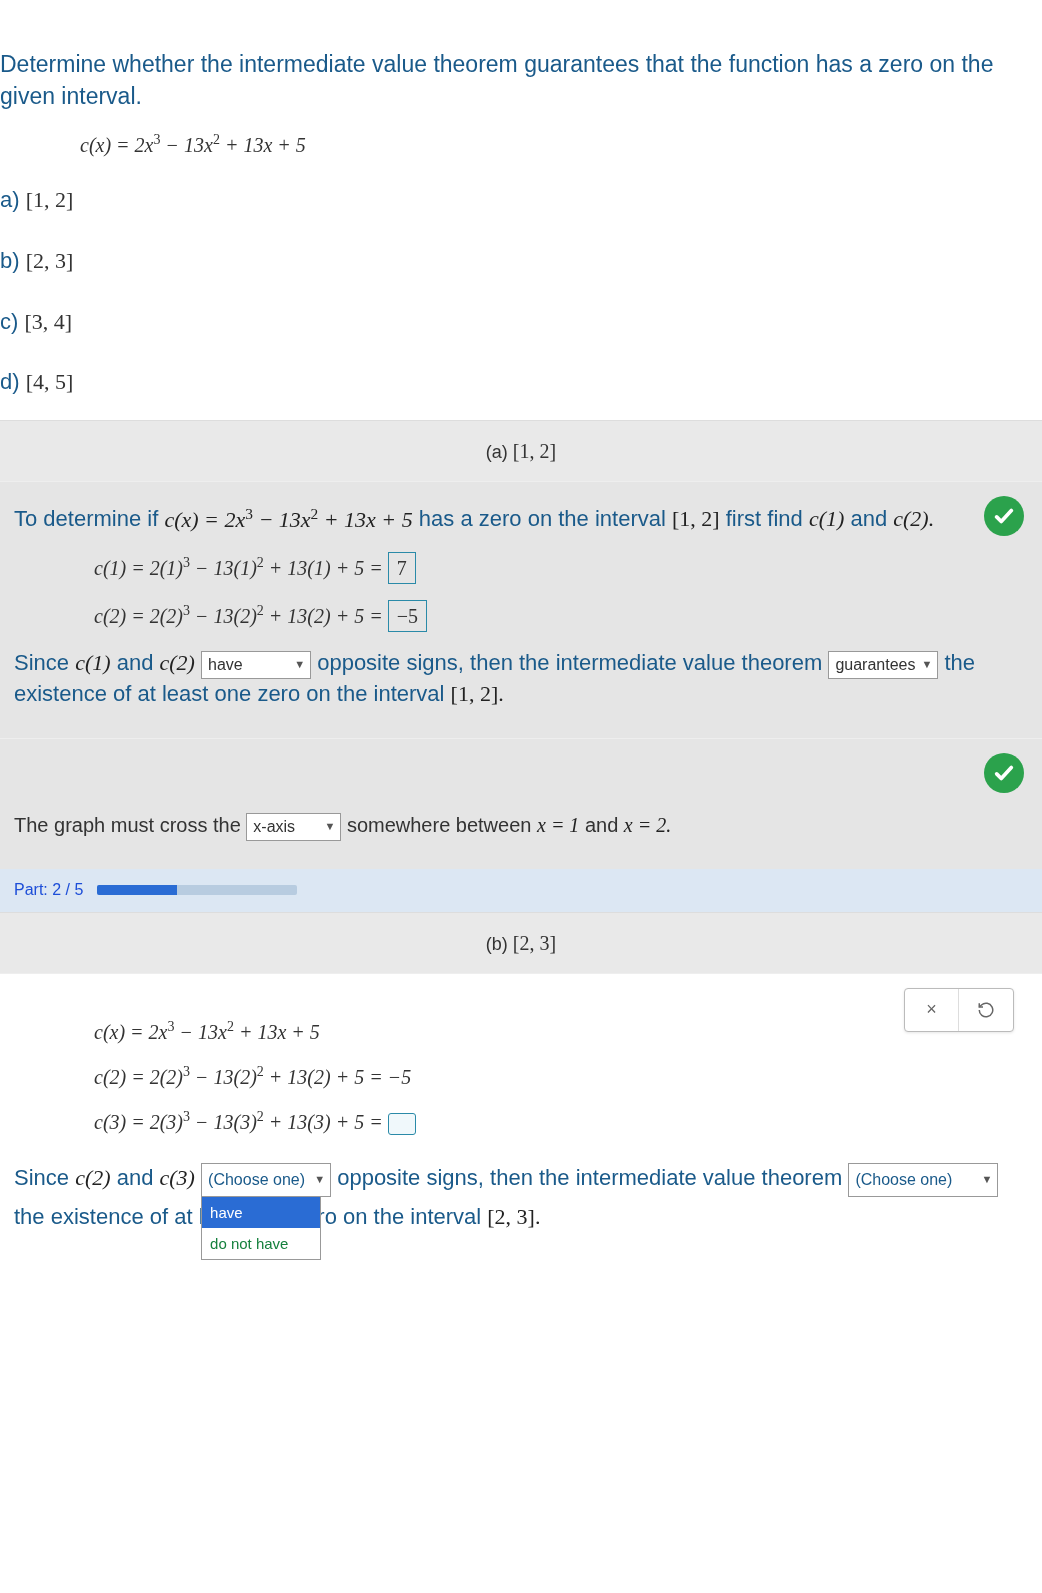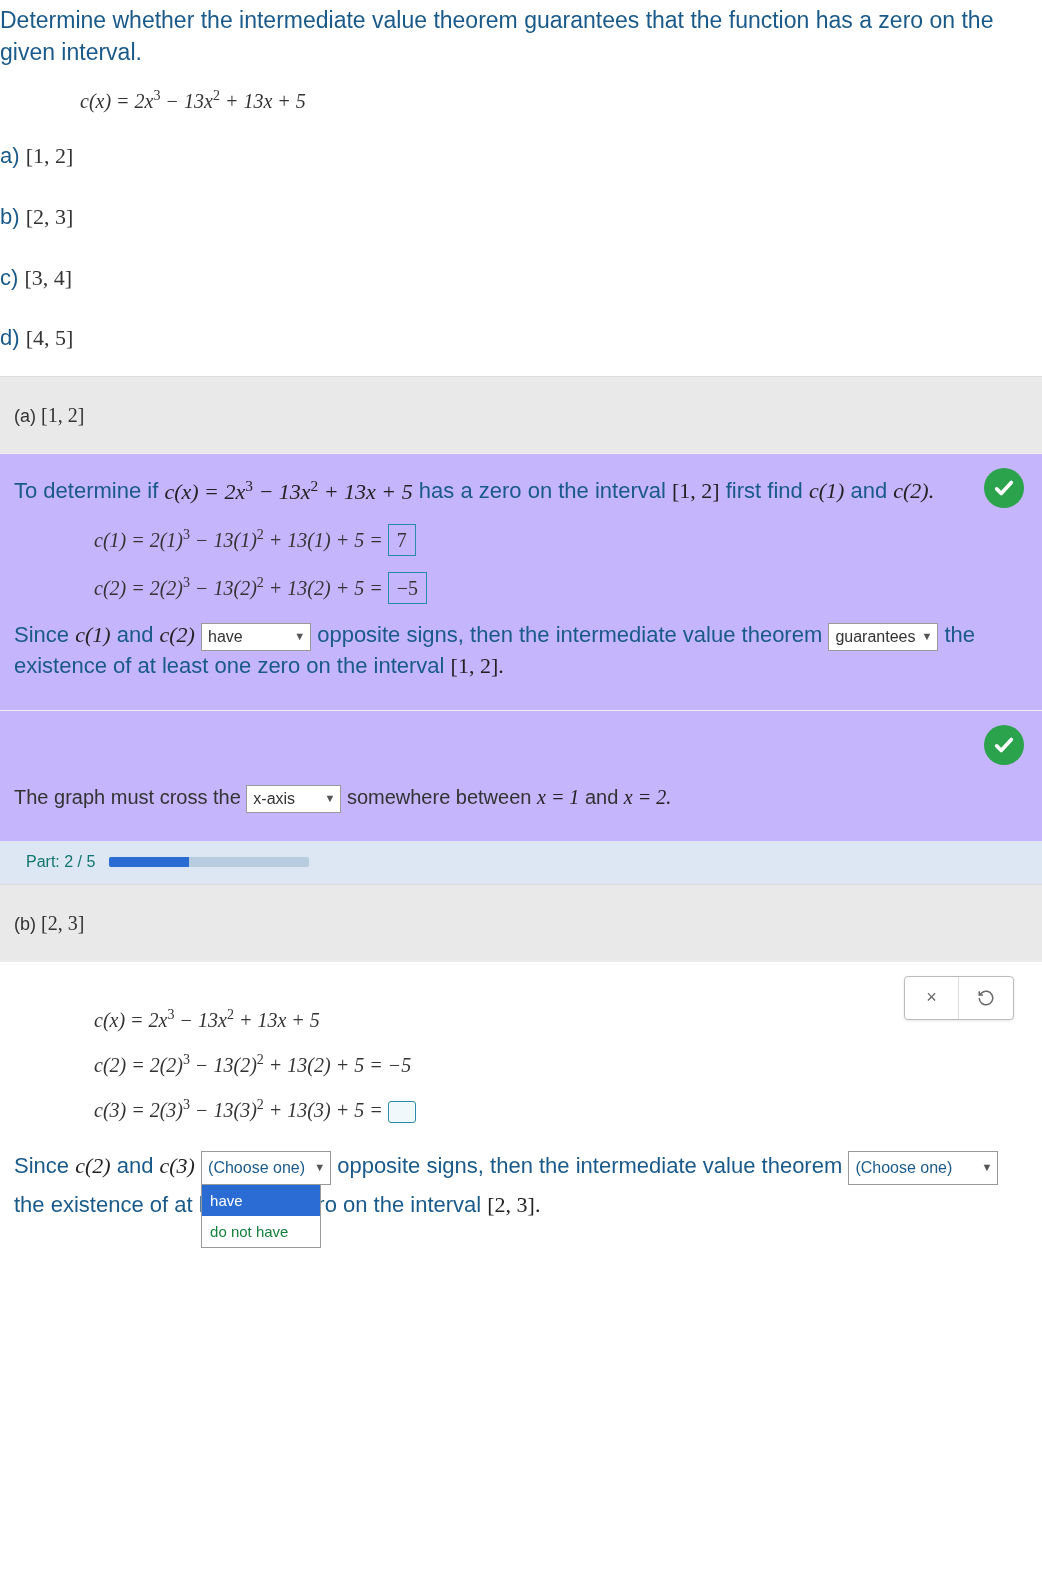--- a/index.html
+++ b/index.html
@@ -8,44 +8,46 @@
   font-size: 20px;
   color: #333;
   width: 1042px;
   background: #fff;
   line-height: 1.4;
 }
 .question-header {
   color: #1a5a8a;
   font-size: 23px;
   padding: 4px 4px 10px 0;
+  margin-top: 44px;
 }
 .formula-indent {
   padding-left: 80px;
   font-family: 'Times New Roman', serif;
   font-size: 20px;
   font-style: italic;
   margin: 8px 0 18px 0;
 }
 .option {
   padding: 8px 12px 22px 0;
   font-size: 22px;
 }
 .option .label { color: #1a5a8a; }
 .option .interval { font-family: 'Times New Roman', serif; }
 .section-header {
   background: #e9e9e9;
-  padding: 24px 14px;
+  padding: 16px 14px;
   font-family: 'Times New Roman', serif;
   font-size: 20px;
   border-top: 1px solid #ddd;
+  text-align: center;
 }
 .section-header .part-label { font-family: Arial; font-size: 18px; }
 .solution-box {
-  background: #c4b5fd;
+  background: #e5e5e5;
   padding: 20px 14px 28px 14px;
   position: relative;
   border-top: 1px solid #eee;
 }
 .check-badge {
   position: absolute;
   right: 18px;
   top: 14px;
   width: 40px;
   height: 40px;
@@ -121,23 +123,23 @@
 .dropdown-menu .opt {
   padding: 2px 8px;
   color: #15803d;
 }
 .dropdown-menu .opt.hover {
   background: #2a6cd4;
   color: #fff;
 }
 .progress-bar-row {
   background: #dce7f3;
-  padding: 10px 26px;
+  padding: 10px 14px;
   font-size: 16px;
-  color: #0f766e;
+  color: #1d4ed8;
   display: flex;
   align-items: center;
   gap: 14px;
 }
 .progress-track {
   width: 200px;
   height: 10px;
   background: #b8cce0;
   border-radius: 2px;
   overflow: hidden;

